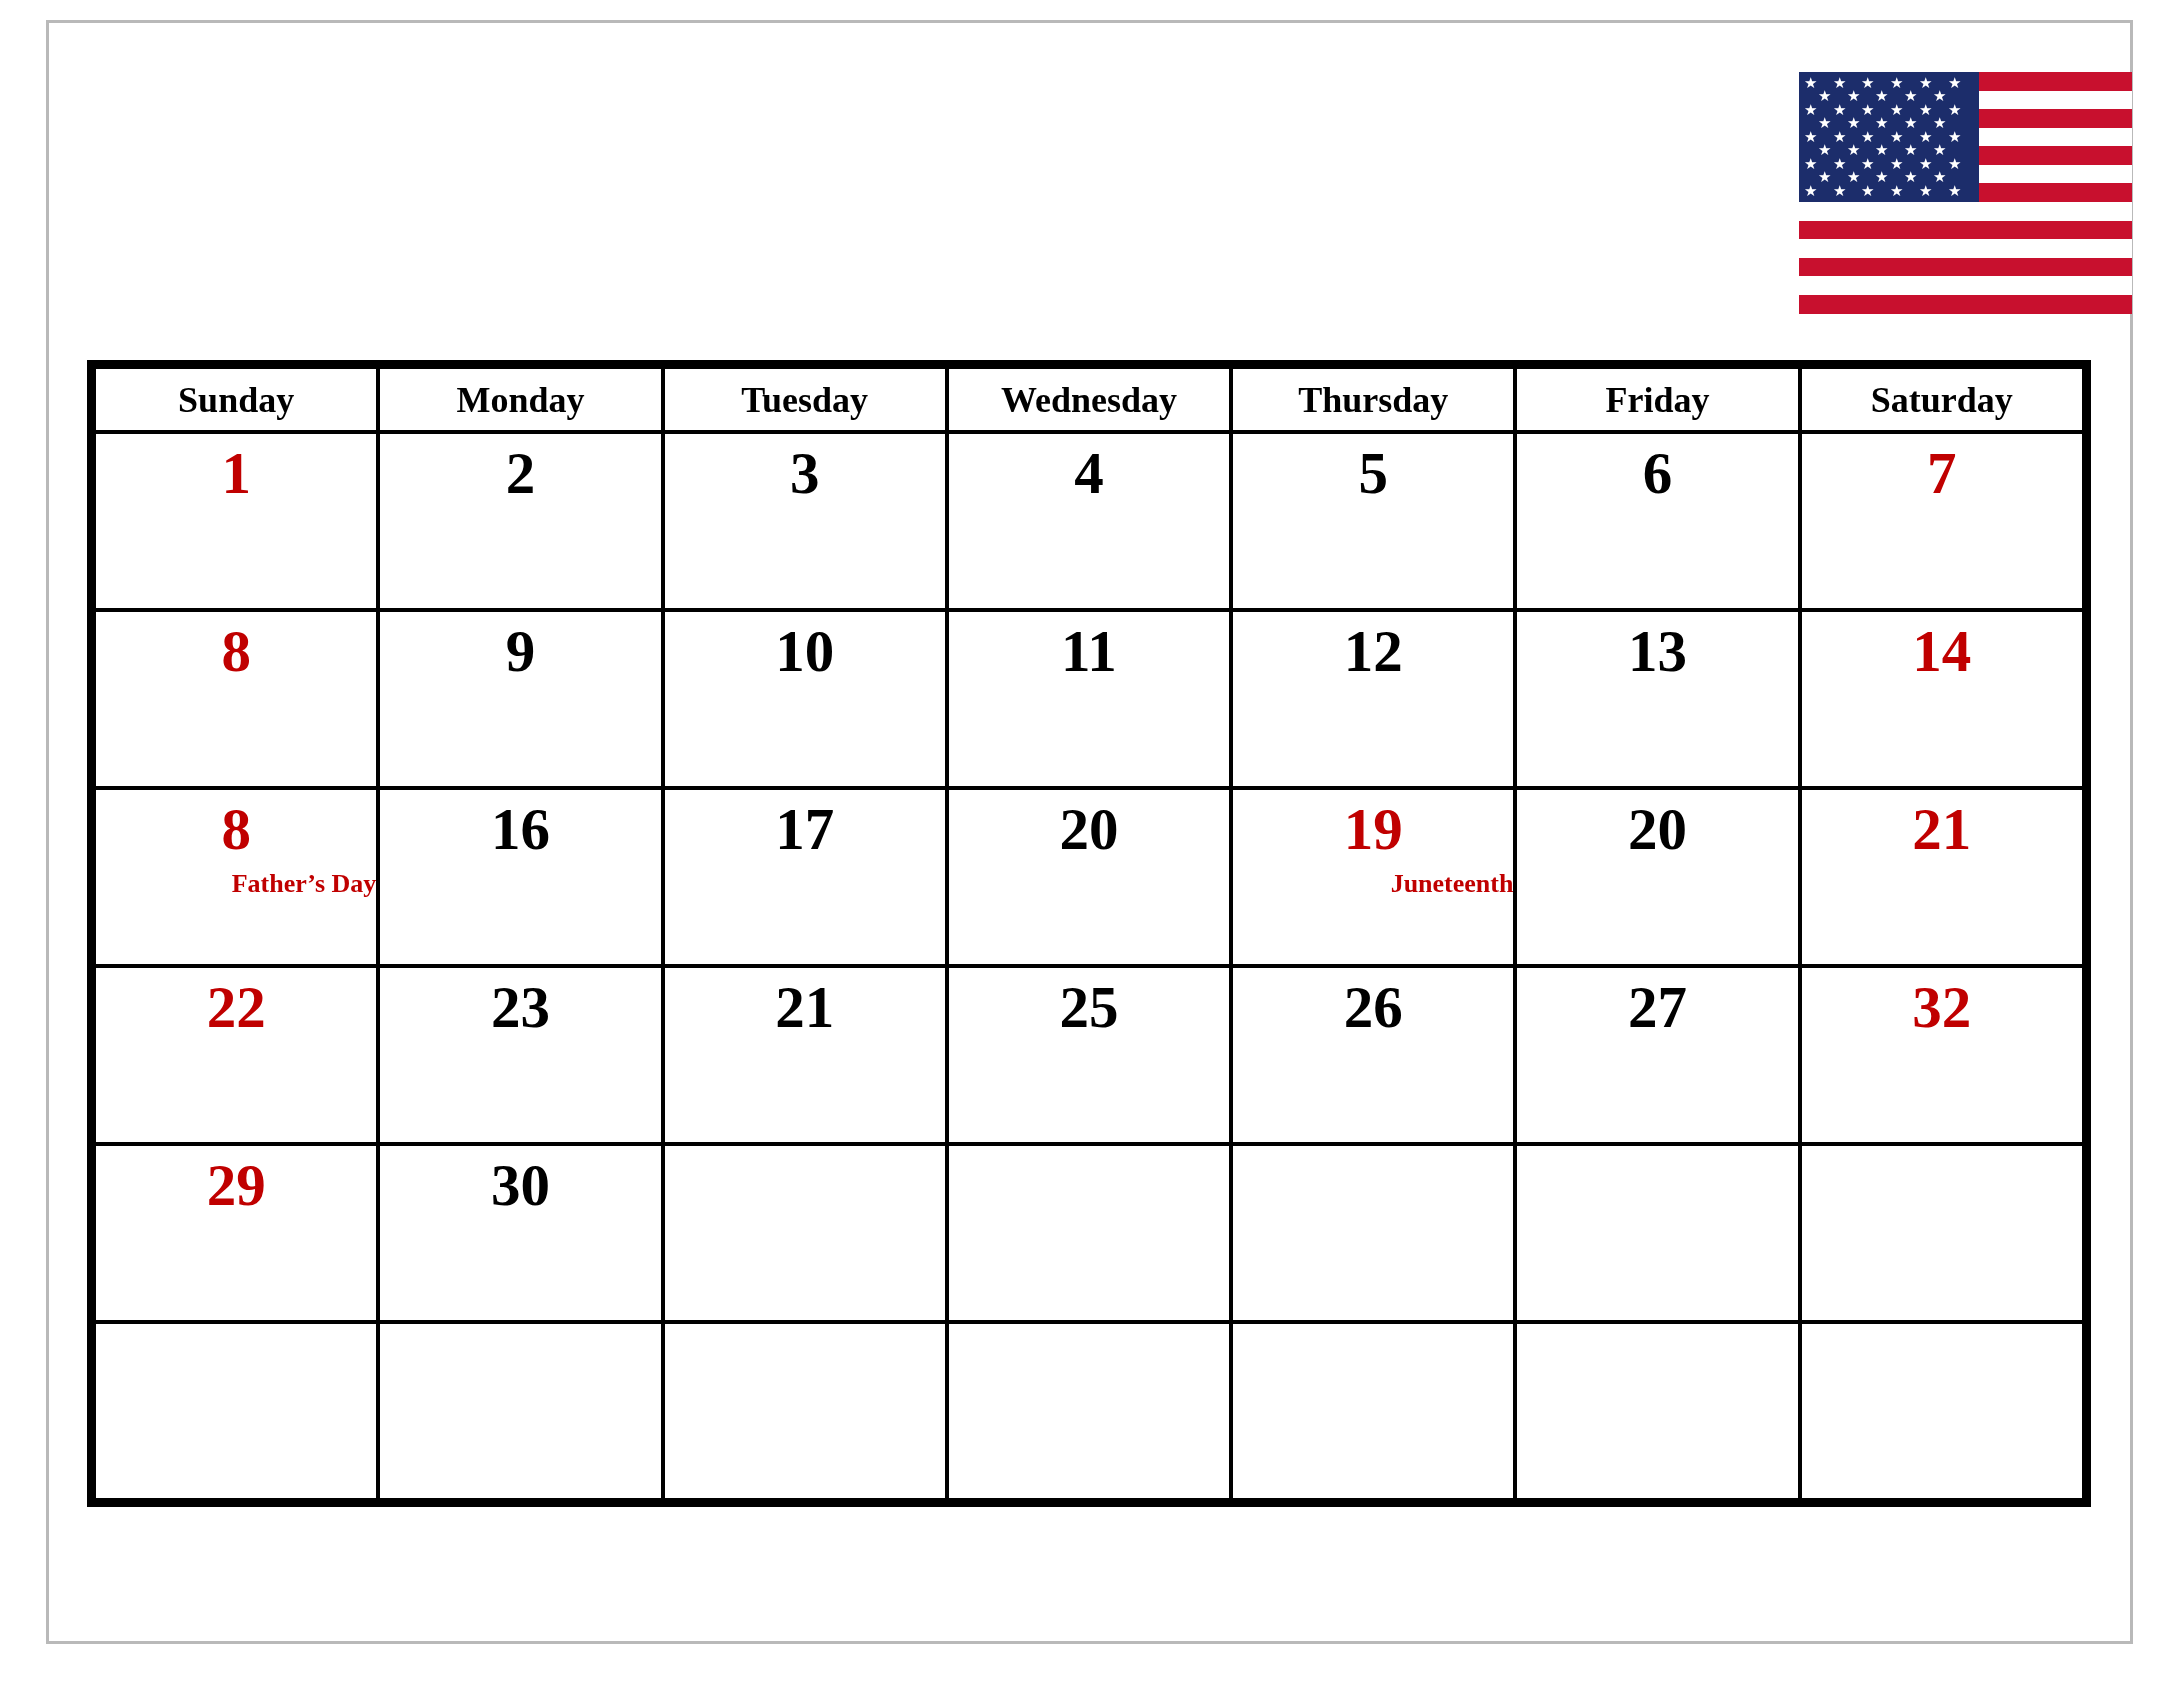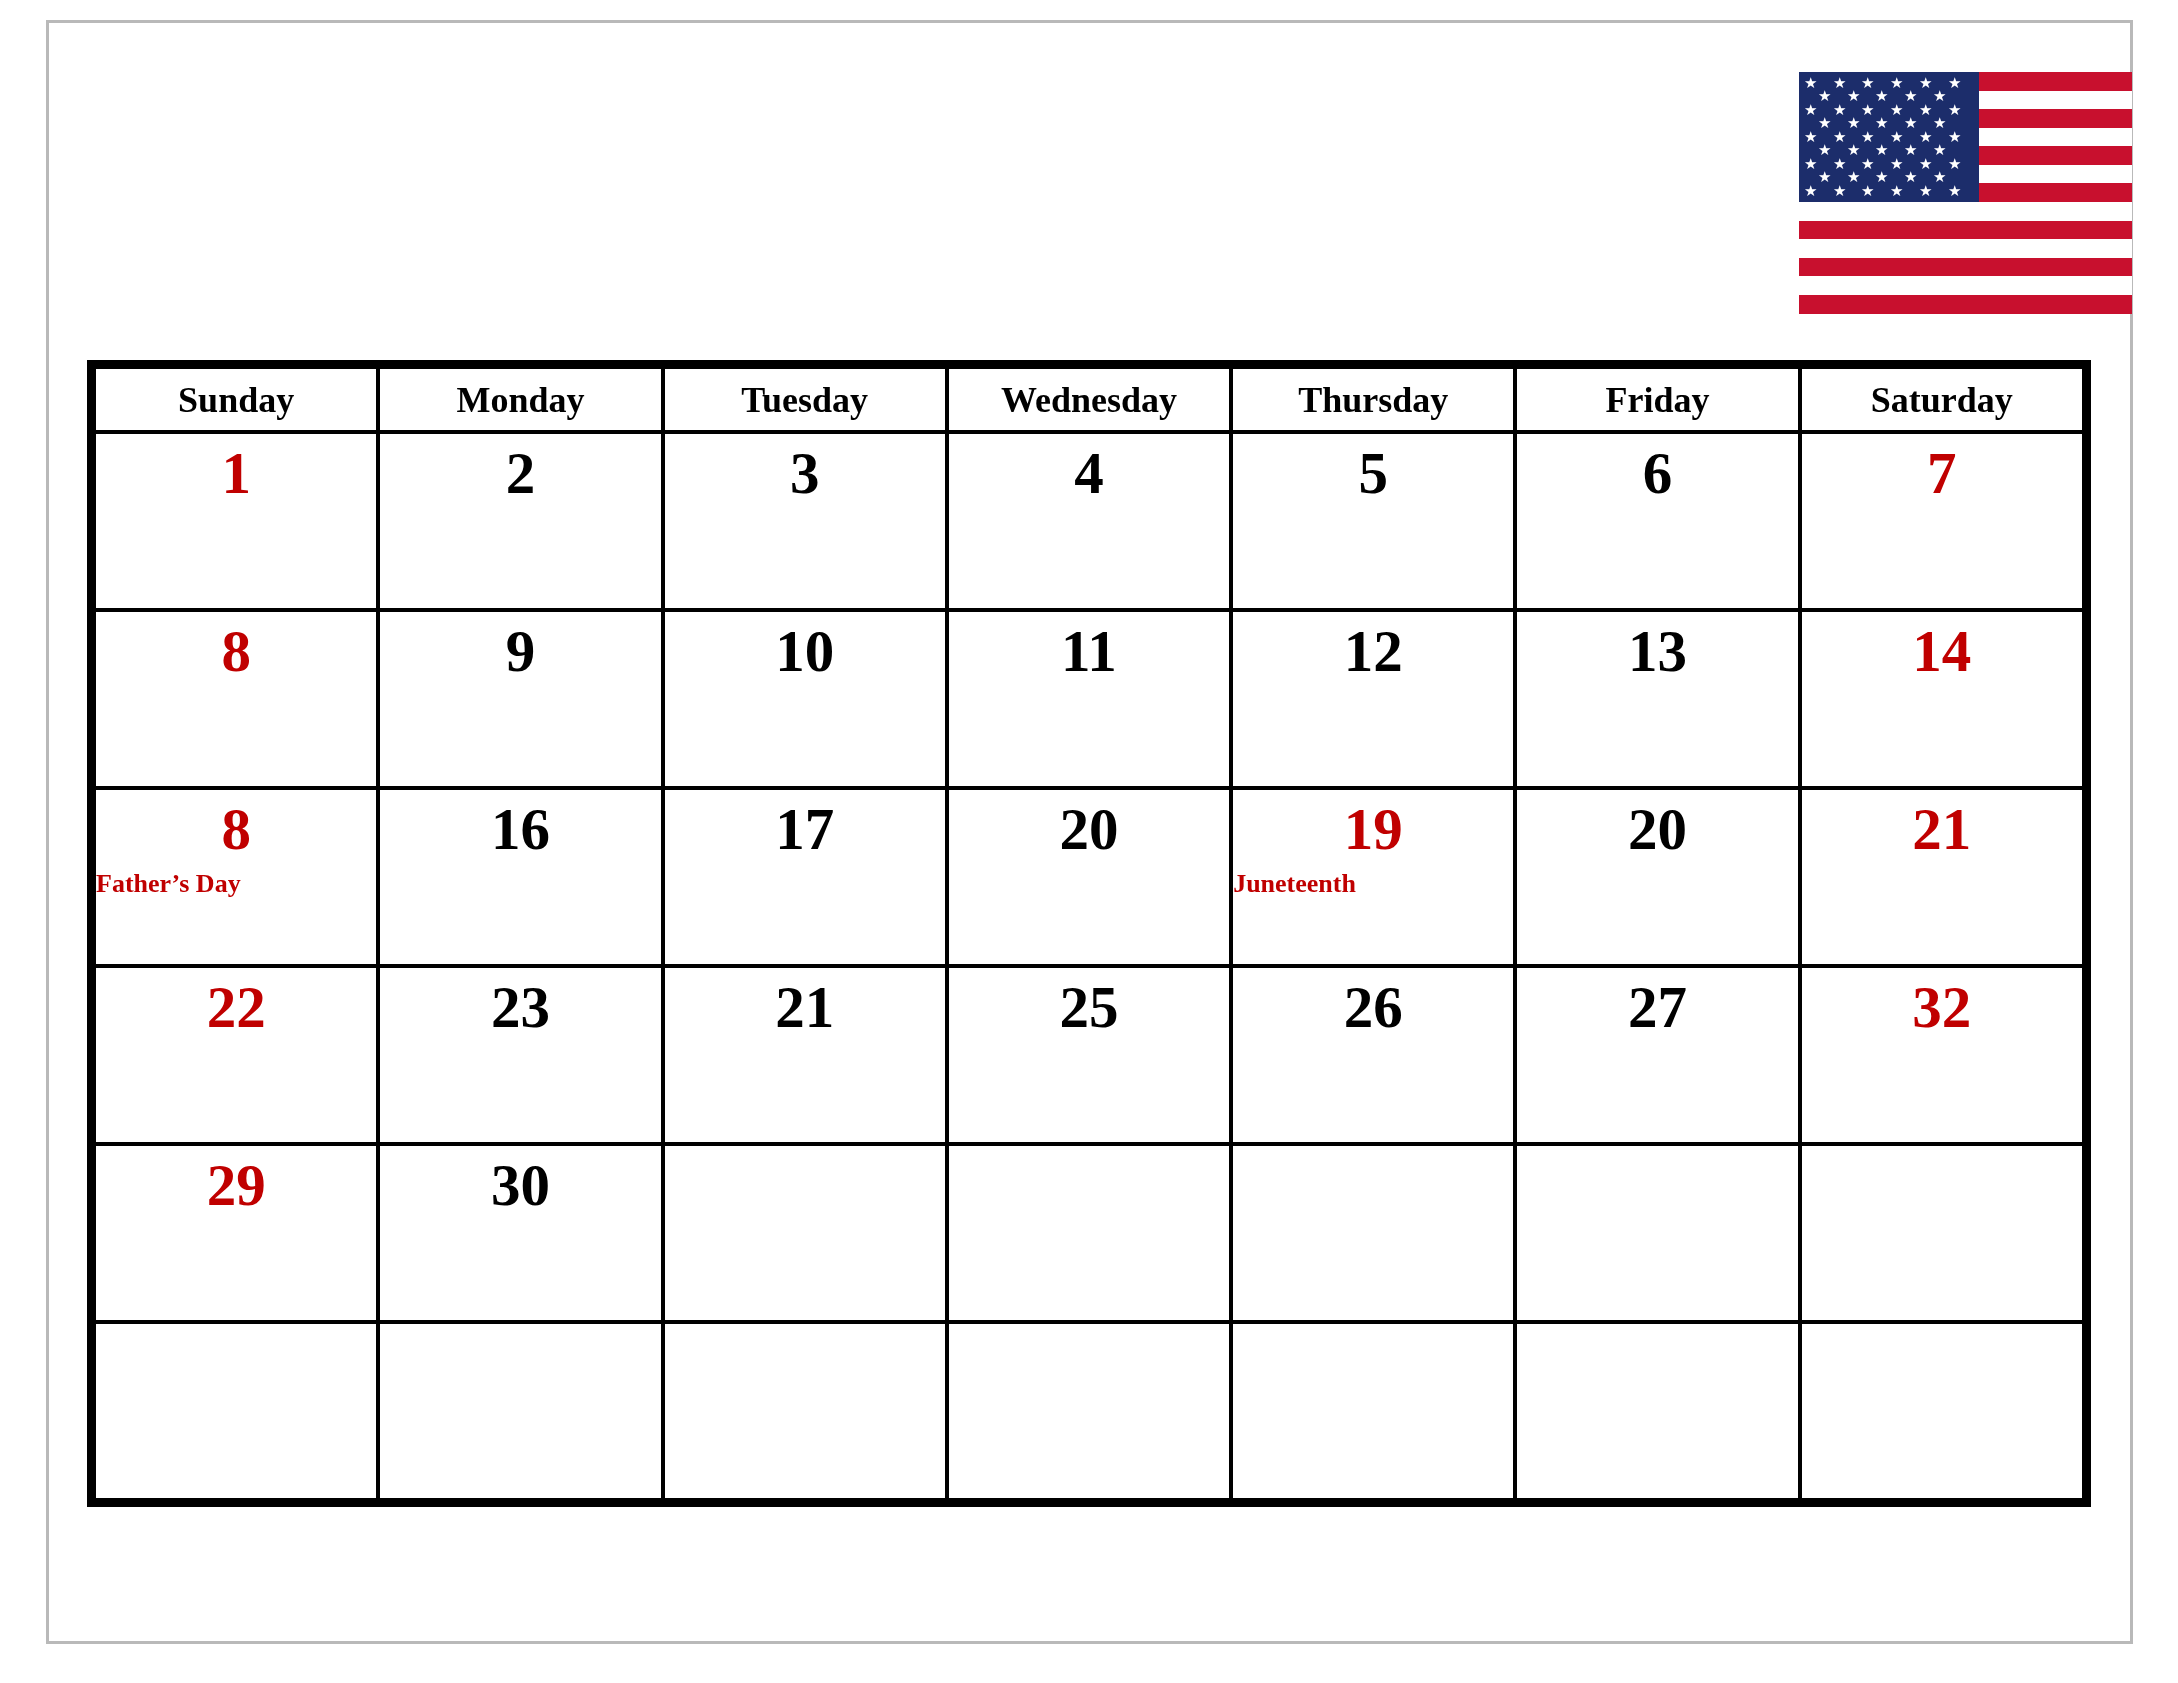--- a/index.html
+++ b/index.html
@@ -121,21 +121,21 @@
     font-family: "Liberation Serif", serif;
     font-weight: bold;
     font-size: 59px;
     line-height: 71px;
     margin-top: 4px;
     color: #000000;
   }
   .daynum.weekend { color: #c00000; }
   .event {
     display: block;
-    text-align: left;
+    text-align: right;
     font-family: "Liberation Serif", serif;
     font-weight: bold;
     font-size: 26px;
     color: #c00000;
     margin-top: 4px;
   }
   td.empty .daynum { visibility: hidden; }
 </style>
 </head>
 <body>

